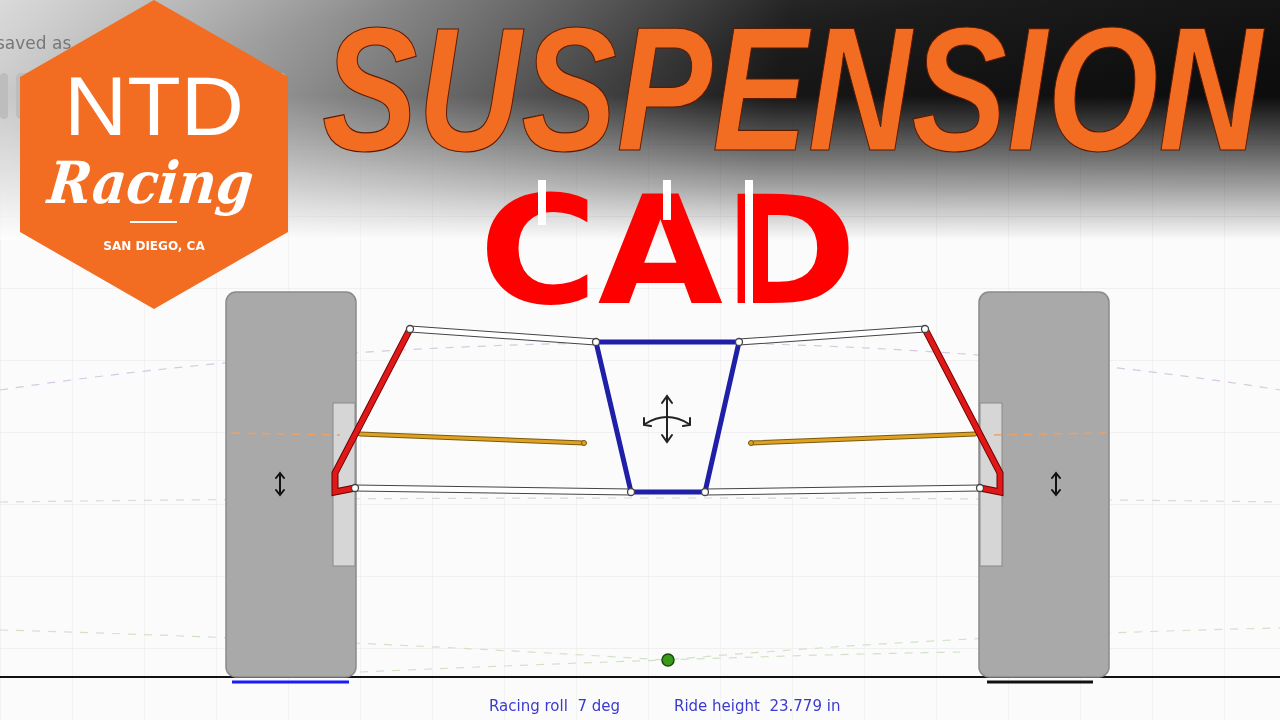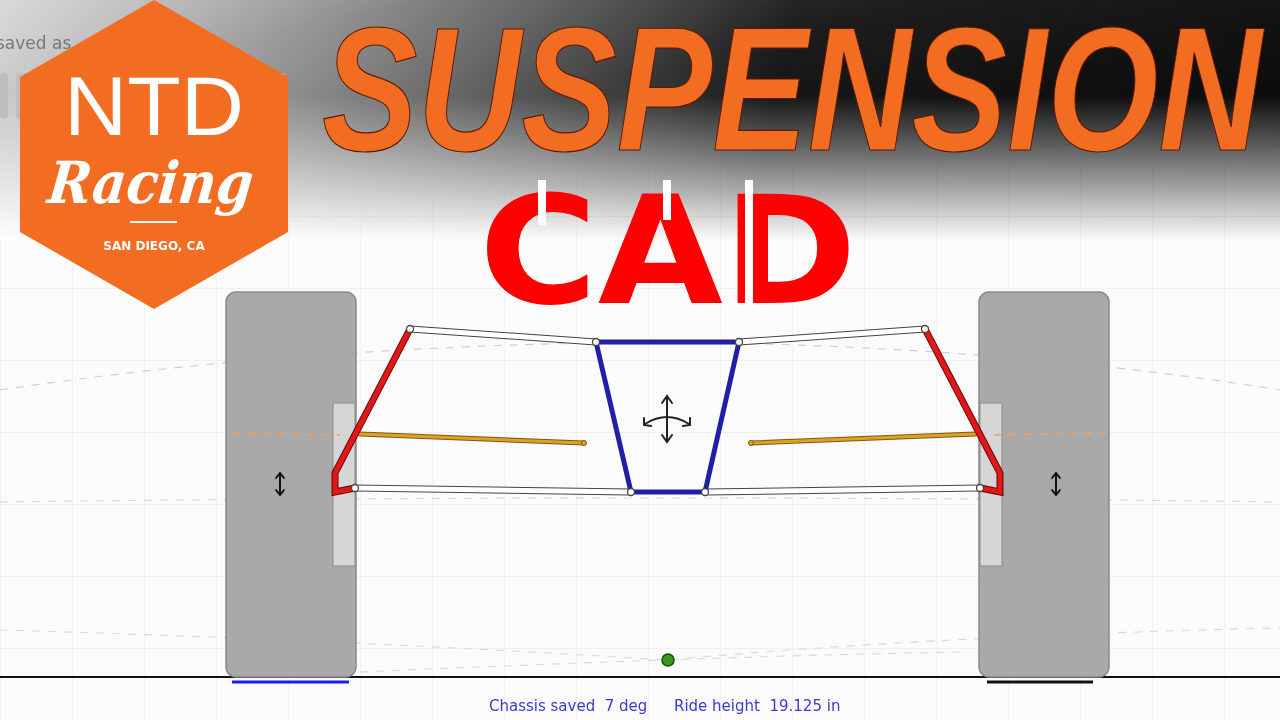--- a/index.html
+++ b/index.html
@@ -123,19 +123,19 @@
   <rect x="538" y="180" width="8" height="45" fill="#ffffff"></rect>
   <rect x="663" y="180" width="8" height="40" fill="#ffffff"></rect>
   <rect x="745" y="180" width="8" height="125" fill="#ffffff"></rect>
 
   <text x="154" y="135" fill="#fff" text-anchor="middle" font-family="Liberation Sans, sans-serif" font-size="84" textLength="180" lengthAdjust="spacingAndGlyphs">NTD</text>
   <text x="150" y="203" fill="#fff" text-anchor="middle" font-family="DejaVu Serif, serif" font-style="italic" font-weight="bold" font-size="58" textLength="205" lengthAdjust="spacingAndGlyphs" transform="skewX(-6) translate(20,0)">Racing</text>
   <text x="154" y="250" fill="#fff" text-anchor="middle" font-family="DejaVu Sans, sans-serif" font-weight="bold" font-size="12">SAN DIEGO, CA</text>
 </svg>
 
 <div class="status" style="left:489px;">
-  <span>Chassis saved</span>&nbsp;
+  <span>Racing roll</span>&nbsp;
   <span>7 deg</span>
 </div>
 <div class="status" style="left:674px;">
   <span>Ride height</span>&nbsp;
-  <span>19.125 in</span>
+  <span>23.779 in</span>
 </div>
 
 </body></html>

